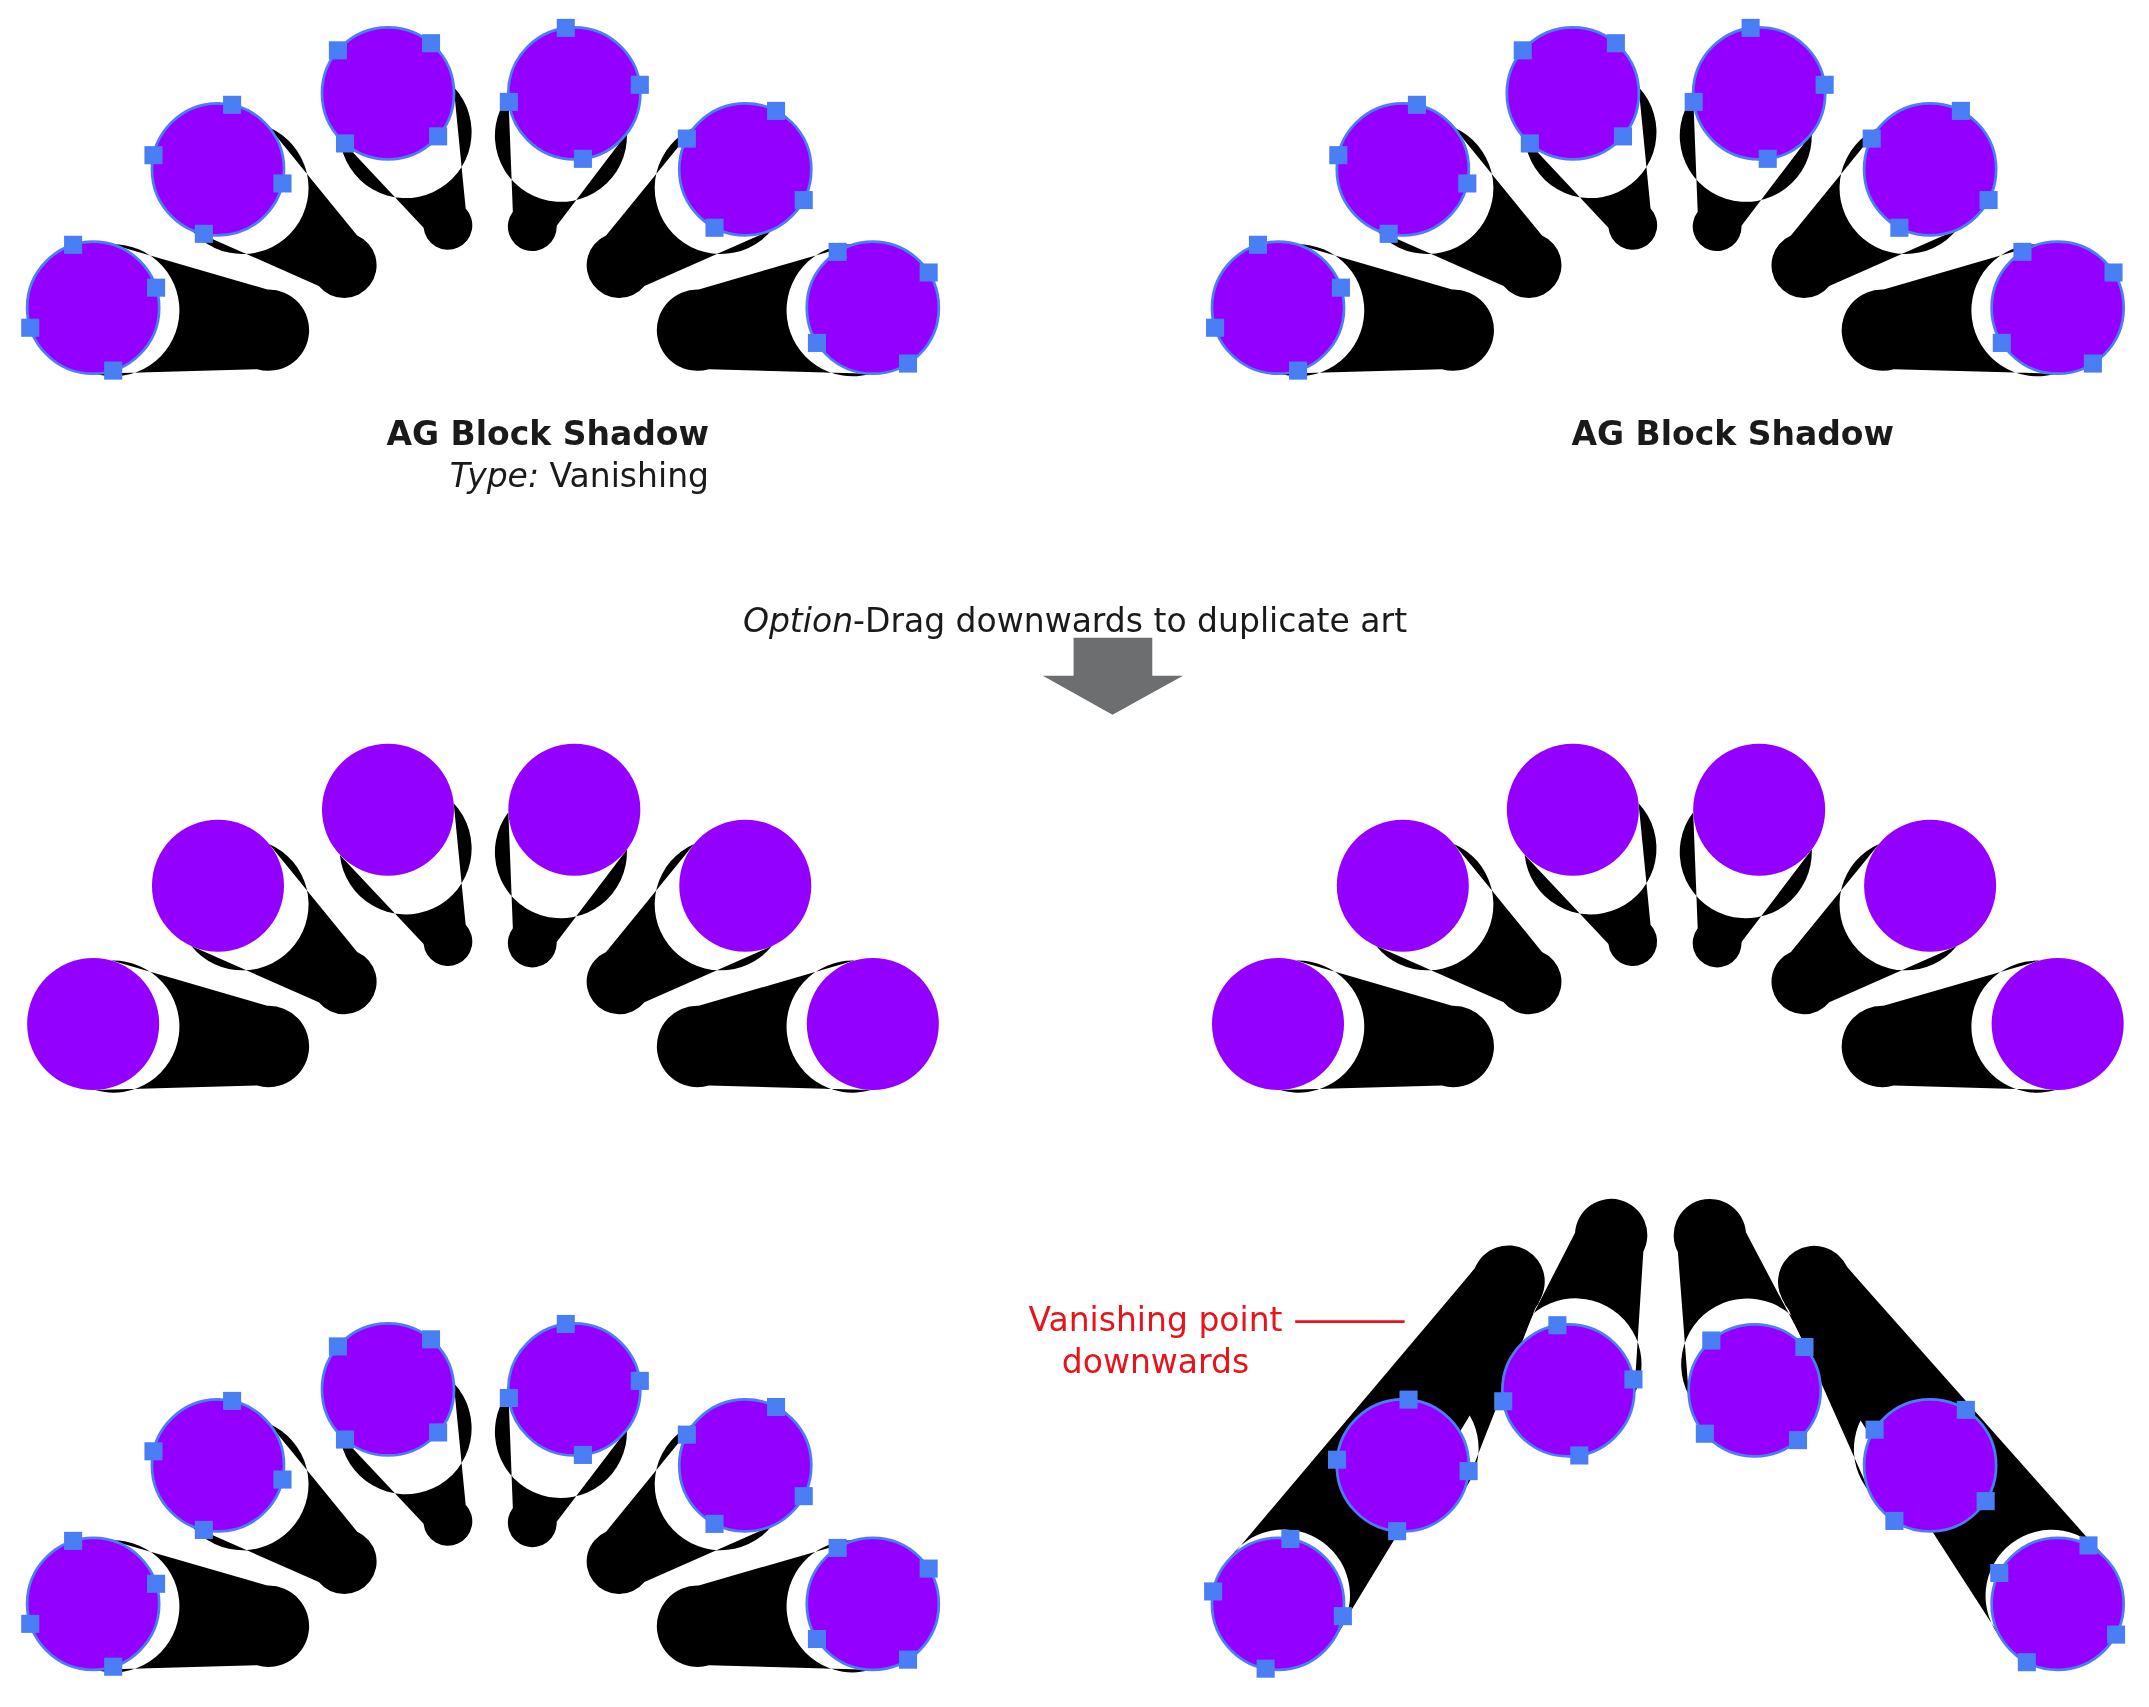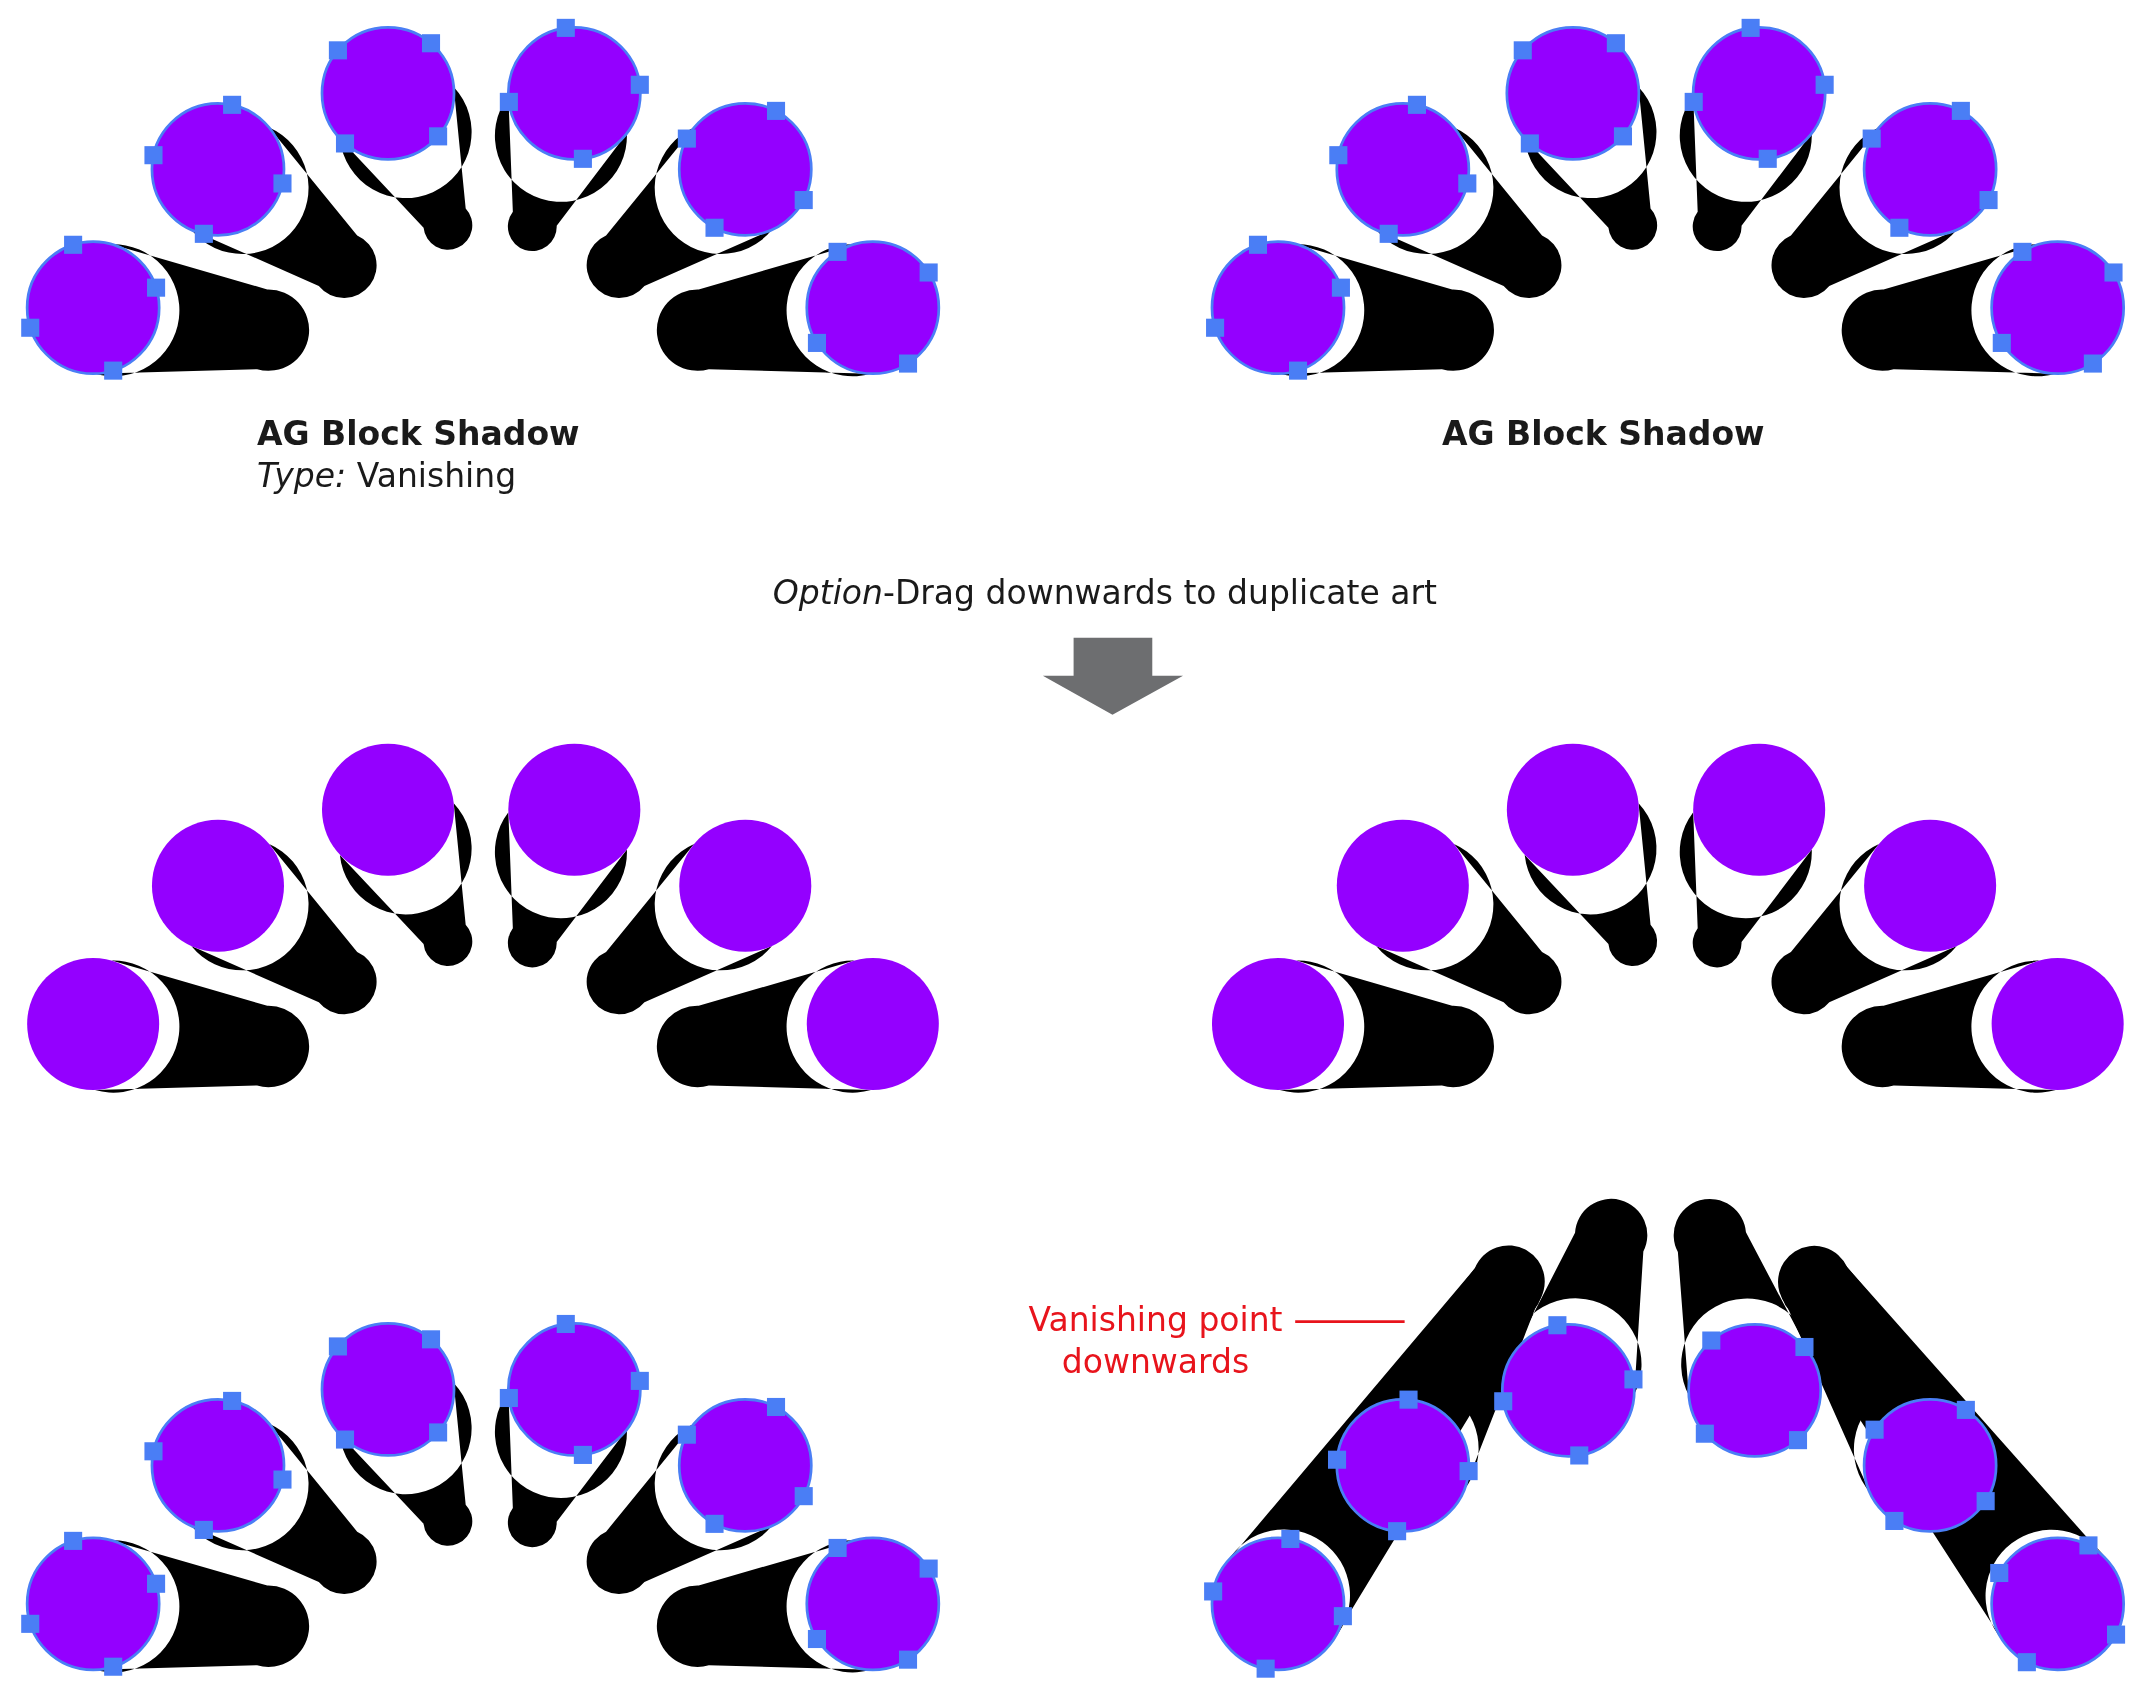--- a/index.html
+++ b/index.html
@@ -1,23 +1,23 @@
 <!DOCTYPE html>
 <html style="font-size:14.5px"><head>
 <meta charset="utf-8">
 <style>
   html, body { margin: 0; padding: 0; background: #ffffff; }
   body { width: 2149px; height: 1708px; position: relative; overflow: hidden;
          font-family: "DejaVu Sans", "Liberation Sans", sans-serif; }
   #canvas { position: absolute; left: 0; top: 0; }
-  .label { position: absolute; text-align: left; color: #1a1a1a; white-space: nowrap; }
+  .label { position: absolute; text-align: right; color: #1a1a1a; white-space: nowrap; }
   .label .title { font-weight: bold; font-size: 33px; line-height: 42px; display: block; }
   .label .type-line { font-size: 33px; line-height: 42px; display: block; }
   .label i { font-style: italic; }
-  .caption { position: absolute; font-size: 33px; line-height: 42px; color: #1a1a1a; white-space: nowrap; text-align: right; }
+  .caption { position: absolute; font-size: 33px; line-height: 42px; color: #1a1a1a; white-space: nowrap; text-align: center; margin-top: 28px; }
   .annotation { position: absolute; color: #e8141c; font-size: 33px; line-height: 42px; text-align: center; white-space: nowrap; }
 </style>
 </head>
 <body>
 
 <svg id="canvas" width="2149" height="1708" viewBox="0 0 2376 1888" xmlns="http://www.w3.org/2000/svg">
   <g id="groups">
       <g>
         <path d="M105.0313899894374,412.97173051744636 L284.2522267058176,407.982573606645 A45,45 0 1 0 295.52286515849653,319.77757702046176 L123.31487014600552,269.88362494430464 A73,73 0 1 1 105.0313899894374,412.97173051744636 Z" fill="#000000"></path>
         <path d="M211.54578108654962,253.79407899057026 L352.4746317687094,315.9395458035689 A36,36 0 1 0 394.9026996516636,260.25270670719146 L297.5804742936512,140.8735441562494 A73,73 0 1 1 211.54578108654962,253.79407899057026 Z" fill="#000000"></path>

